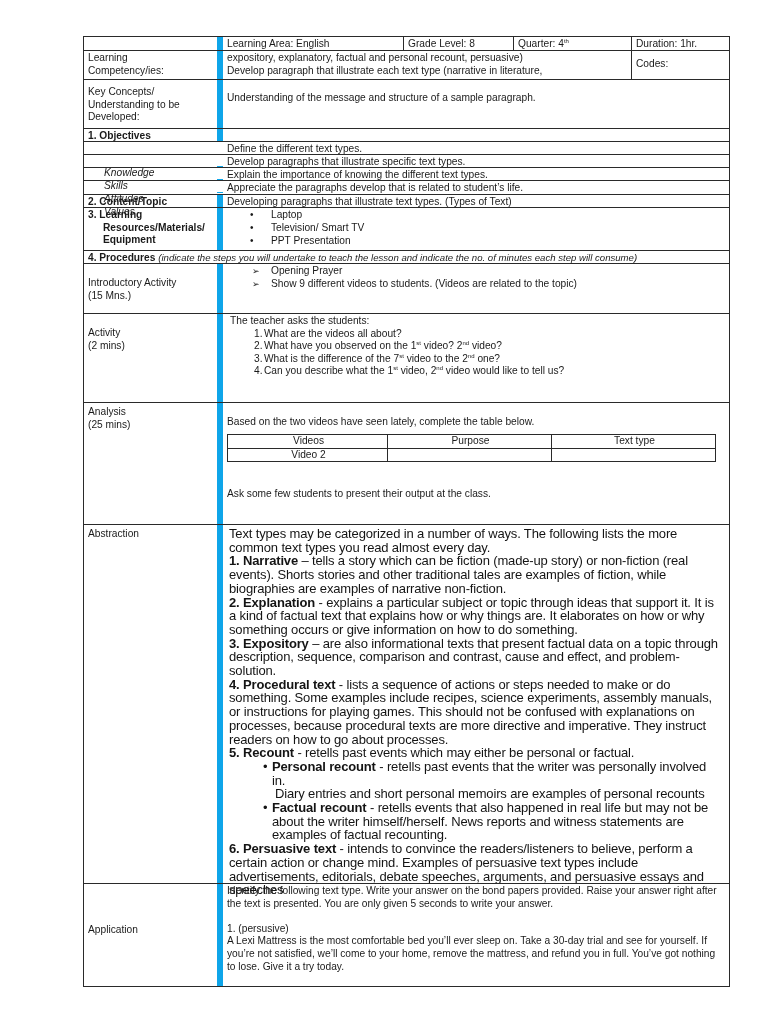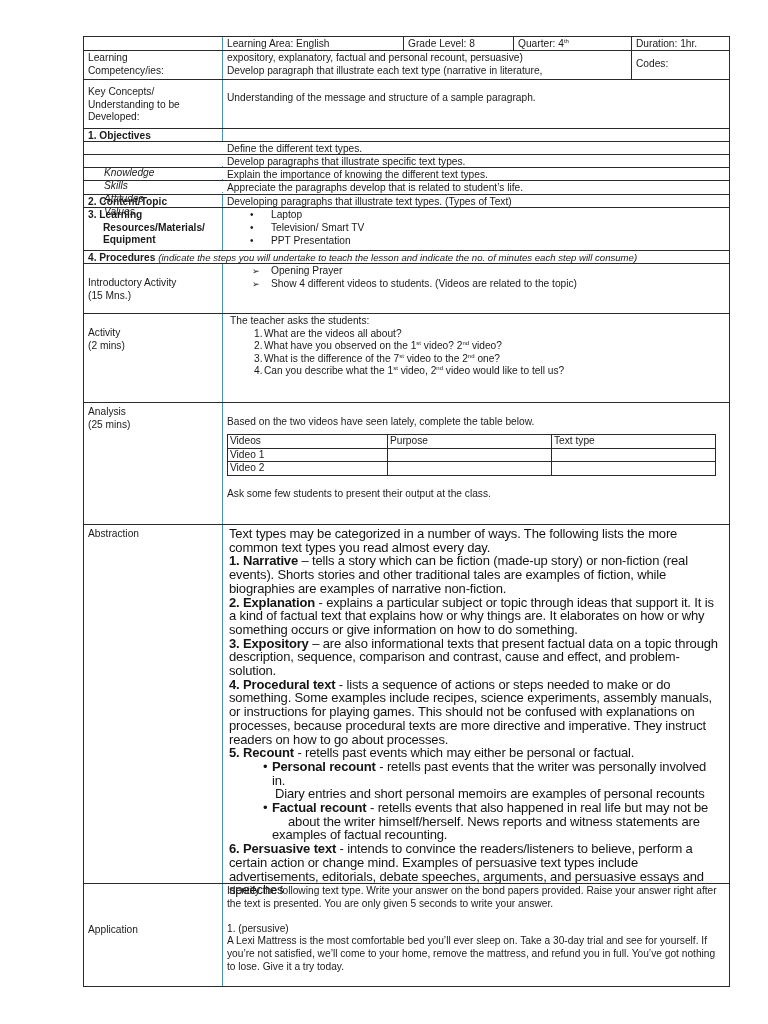--- a/index.html
+++ b/index.html
@@ -3,21 +3,21 @@
   <meta charset="utf-8">
   <style>
     * { box-sizing: border-box; margin: 0; padding: 0; }
     html, body { width: 768px; height: 1024px; background: #ffffff; overflow: hidden; }
     body { position: relative; font-family: "Liberation Sans", sans-serif; color: #1a1a1a; }
 
     .page { position: absolute; left: 83px; top: 36px; width: 647px; }
     .row { position: absolute; left: 0; width: 647px; border: 1px solid #2a2a2a; border-bottom: none; }
     .row.last { border-bottom: 1.5px solid #2a2a2a; }
     .cell { position: absolute; top: 0; bottom: 0; font-size: 10.2px; line-height: 12.6px; padding: 1px 4px 0 4px; }
-    .lcol { left: 0; width: 139px; border-right: 1px solid #0ea5e9; }
+    .lcol { left: 0; width: 139px; border-right: 6px solid #0ea5e9; }
     .rcol { left: 139px; right: 0; }
 
     .bold { font-weight: bold; }
     .ital { font-style: italic; }
     .indent { padding-left: 20px; margin-top: 24px; }
     .hang { padding-left: 15px; }
 
     .bullets { list-style: none; }
     .bullets li { position: relative; padding-left: 44px; height: 13px; }
     .bullets li::before { content: "\2022"; position: absolute; left: 23px; top: 0; font-size: 10px; }
@@ -26,21 +26,21 @@
     .arrows li { position: relative; padding-left: 44px; }
     .arrows li::before { content: "\27A2"; position: absolute; left: 25px; font-size: 9px; top: 0; }
 
     .olist { list-style: none; }
     .olist li { position: relative; padding-left: 34px; }
     .olist li .num { position: absolute; left: 24px; }
     sup { font-size: 6px; vertical-align: 4px; line-height: 0; }
 
     .inner { position: absolute; left: 4px; width: 489px; border: 1px solid #2a2a2a; border-bottom: none; }
     .irow { position: relative; height: 13.5px; border-bottom: 1px solid #2a2a2a; }
-    .icell { position: absolute; top: 0; bottom: 0; font-size: 10.2px; line-height: 12.5px; padding-left: 2px; }
+    .icell { position: absolute; top: 0; bottom: 0; font-size: 10.2px; line-height: 12.5px; padding-left: 2px; text-align: center; }
     .ic1 { left: 0; width: 160px; border-right: 1px solid #2a2a2a; }
     .ic2 { left: 160px; width: 164px; border-right: 1px solid #2a2a2a; }
     .ic3 { left: 324px; right: 0; }
 
     .abstract { font-family: Liberation Sans, sans-serif; font-size: 13px; line-height: 13.7px; letter-spacing: -0.15px; color: #141414; padding-top: 2px; }
     .abstract p { margin: 0; }
     .abstract .sub { position: relative; padding-left: 43px; }
     .abstract .sub::before { content: "\2022"; position: absolute; left: 34px; }
     .abstract .sub .c2 { padding-left: 3px; display: block; }
   </style>
@@ -127,21 +127,21 @@
   </div>
 
   <div class="row" style="top:227px; height:50px;">
     <div class="cell lcol" style="padding-top:13px;">
       <div>Introductory Activity</div>
       <div>(15 Mns.)</div>
     </div>
     <div class="cell rcol">
       <ul class="arrows">
         <li>Opening Prayer</li>
-        <li>Show 4 different videos to students. (Videos are related to the topic)</li>
+        <li>Show 9 different videos to students. (Videos are related to the topic)</li>
       </ul>
     </div>
   </div>
 
   <div class="row" style="top:277px; height:89px;">
     <div class="cell lcol" style="padding-top:13px;">
       <div>Activity</div>
       <div>(2 mins)</div>
     </div>
     <div class="cell rcol" style="padding-left:7px;">
@@ -160,25 +160,20 @@
       <div>Analysis</div>
       <div>(25 mins)</div>
     </div>
     <div class="cell rcol">
       <div style="padding-top:12px;">Based on the two videos have seen lately, complete the table below.</div>
       <div class="inner" style="top:31px;">
         <div class="irow">
           <div class="icell ic1">Videos</div>
           <div class="icell ic2">Purpose</div>
           <div class="icell ic3">Text type</div>
-        </div>
-        <div class="irow">
-          <div class="icell ic1">Video 1</div>
-          <div class="icell ic2"></div>
-          <div class="icell ic3"></div>
         </div>
         <div class="irow">
           <div class="icell ic1">Video 2</div>
           <div class="icell ic2"></div>
           <div class="icell ic3"></div>
         </div>
       </div>
       <div style="position:absolute; top:85px; left:4px;">Ask some few students to present their output at the class.</div>
     </div>
   </div>
@@ -191,21 +186,21 @@
       <p><b>2. Explanation</b><span> - explains a particular subject or topic through ideas that support it. It is a kind of factual text that explains how or why things are. It elaborates on how or why something occurs or give information on how to do something.</span></p>
       <p><b>3. Expository</b><span> – are also informational texts that present factual data on a topic through description, sequence, comparison and contrast, cause and effect, and problem-solution.</span></p>
       <p><b>4. Procedural text</b><span> - lists a sequence of actions or steps needed to make or do something. Some examples include recipes, science experiments, assembly manuals, or instructions for playing games. This should not be confused with explanations on processes, because procedural texts are more directive and imperative. They instruct readers on how to go about processes.</span></p>
       <p><b>5. Recount</b><span> - retells past events which may either be personal or factual.</span></p>
       <div class="sub">
         <b>Personal recount</b><span> - retells past events that the writer was personally involved in.</span>
         <span class="c2">Diary entries and short personal memoirs are examples of personal recounts</span>
       </div>
       <div class="sub">
         <b>Factual recount</b><span> - retells events that also happened in real life but may not be</span>
-        <span style="display:block;margin-left:16px;">about the writer himself/herself. News reports and witness statements are</span>
+        <span style="display:block;">about the writer himself/herself. News reports and witness statements are</span>
         <span style="display:block;">examples of factual recounting.</span>
       </div>
       <p><b>6. Persuasive text</b><span> - intends to convince the readers/listeners to believe, perform a certain action or change mind. Examples of persuasive text types include advertisements, editorials, debate speeches, arguments, and persuasive essays and speeches</span></p>
     </div>
   </div>
 
   <div class="row last" style="top:847px; height:104px;">
     <div class="cell lcol" style="padding-top:40px;">Application</div>
     <div class="cell rcol" style="padding-right:10px;">
       <div>Identify the following text type. Write your answer on the bond papers provided. Raise your answer right after the text is presented. You are only given 5 seconds to write your answer.</div>

